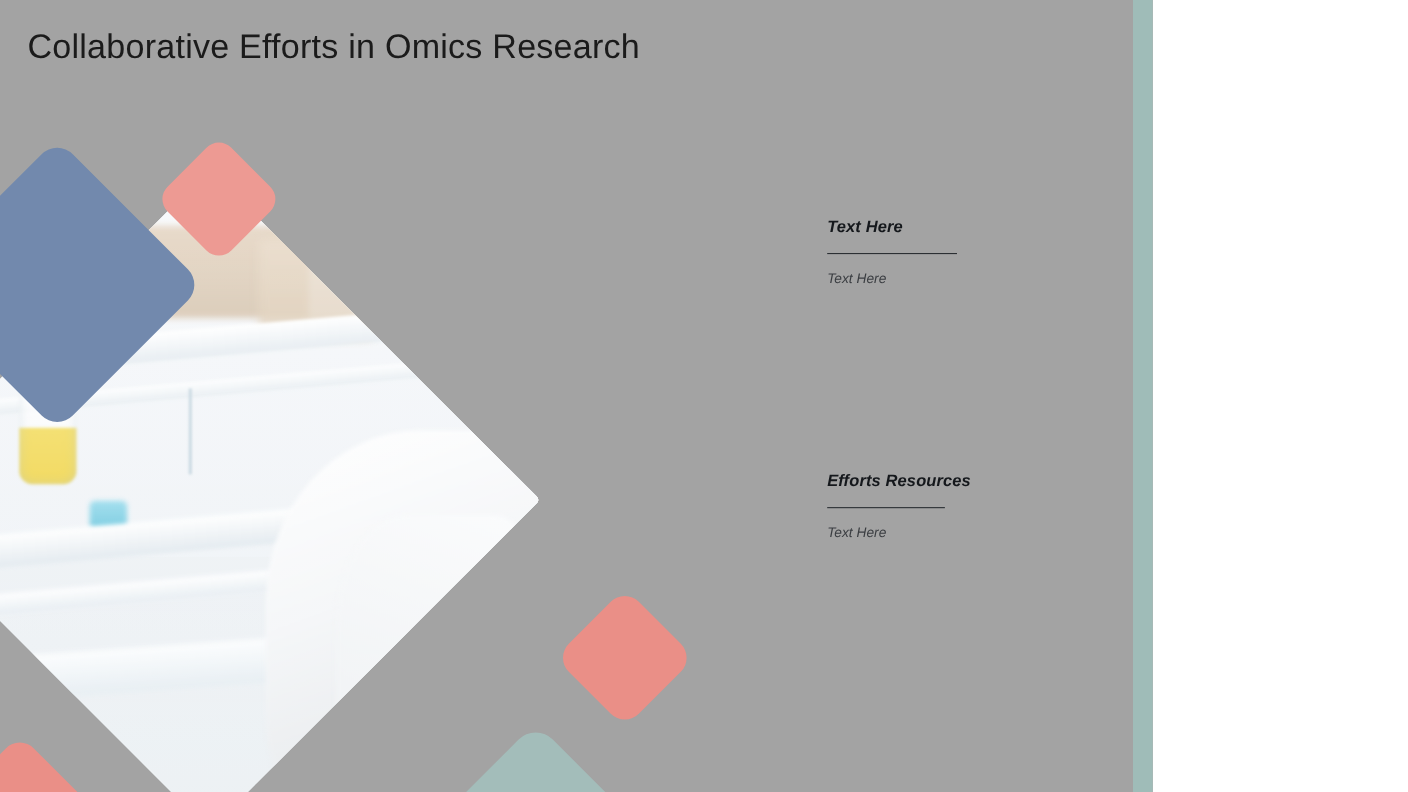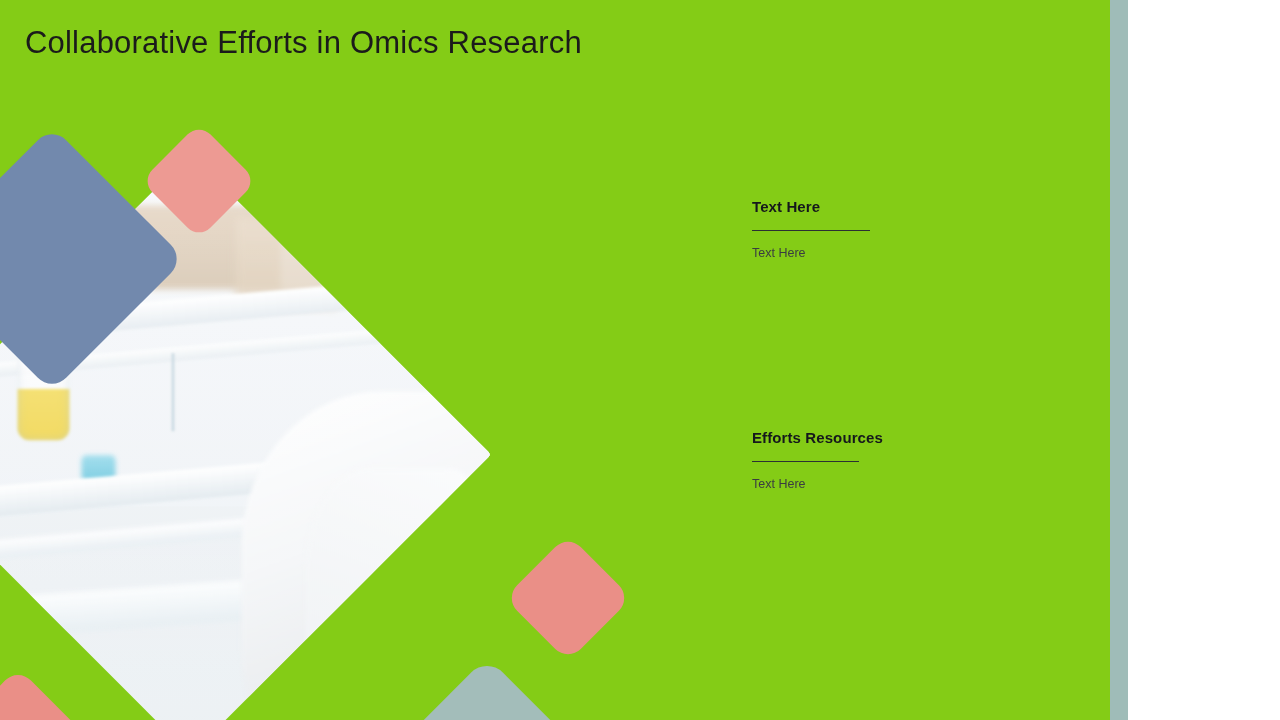--- a/index.html
+++ b/index.html
@@ -6,23 +6,23 @@
   html, body {
     margin: 0;
     padding: 0;
     background: #ffffff;
   }
   body {
     font-family: "Liberation Sans", sans-serif;
   }
   #slide {
     position: relative;
-    width: 1128px;
+    width: 1048px;
     height: 720px;
-    background: #84cc16;
+    background: #a3a3a3;
     overflow: hidden;
   }
 
   
   .slide-title {
     position: absolute;
     left: 25px;
     top: 25px;
     font-family: "Liberation Sans", sans-serif;
     font-size: 31px;
@@ -176,21 +176,21 @@
     background: radial-gradient(ellipse at 50% 74%, rgba(150,216,234,.7) 0%, rgba(196,231,242,.4) 55%, rgba(255,255,255,.2) 72%);
     border-radius: 48% 48% 50% 50% / 72% 72% 40% 40%;
     filter: blur(2.2px);
   }
   .lab .veil {
     position: absolute; inset: 0;
     background: linear-gradient(180deg, rgba(255,255,255,.34) 0%, rgba(255,255,255,.18) 50%, rgba(255,255,255,.30) 100%);
   }
 
   
-  .text-block { position: absolute; }
+  .text-block { position: absolute; font-style: italic; }
   .tb-heading {
     font-family: "Liberation Sans", sans-serif;
     font-size: 15px;
     font-weight: bold;
     color: #15181c;
     letter-spacing: .1px;
     white-space: nowrap;
   }
   .tb-rule {
     height: 1px;

